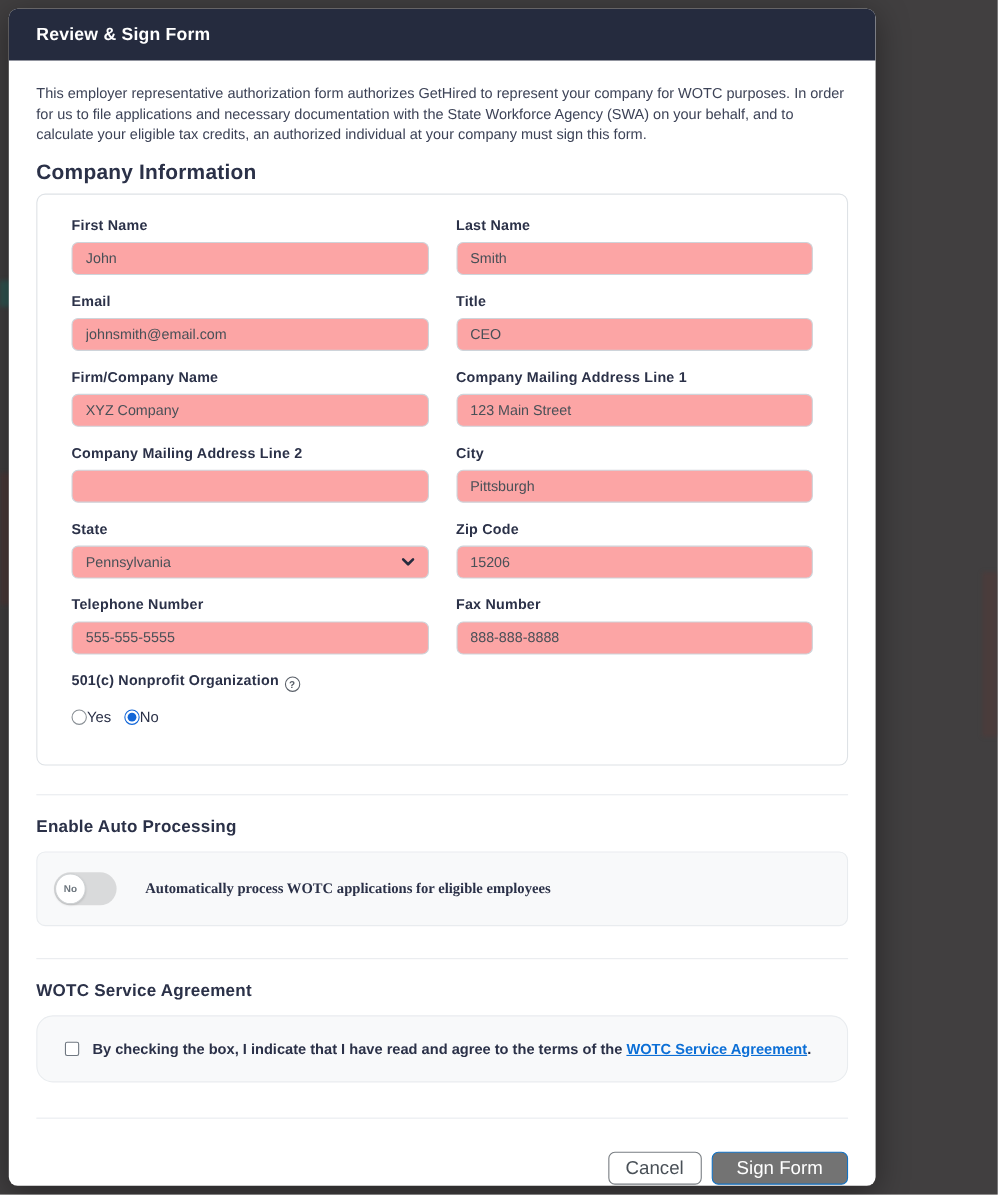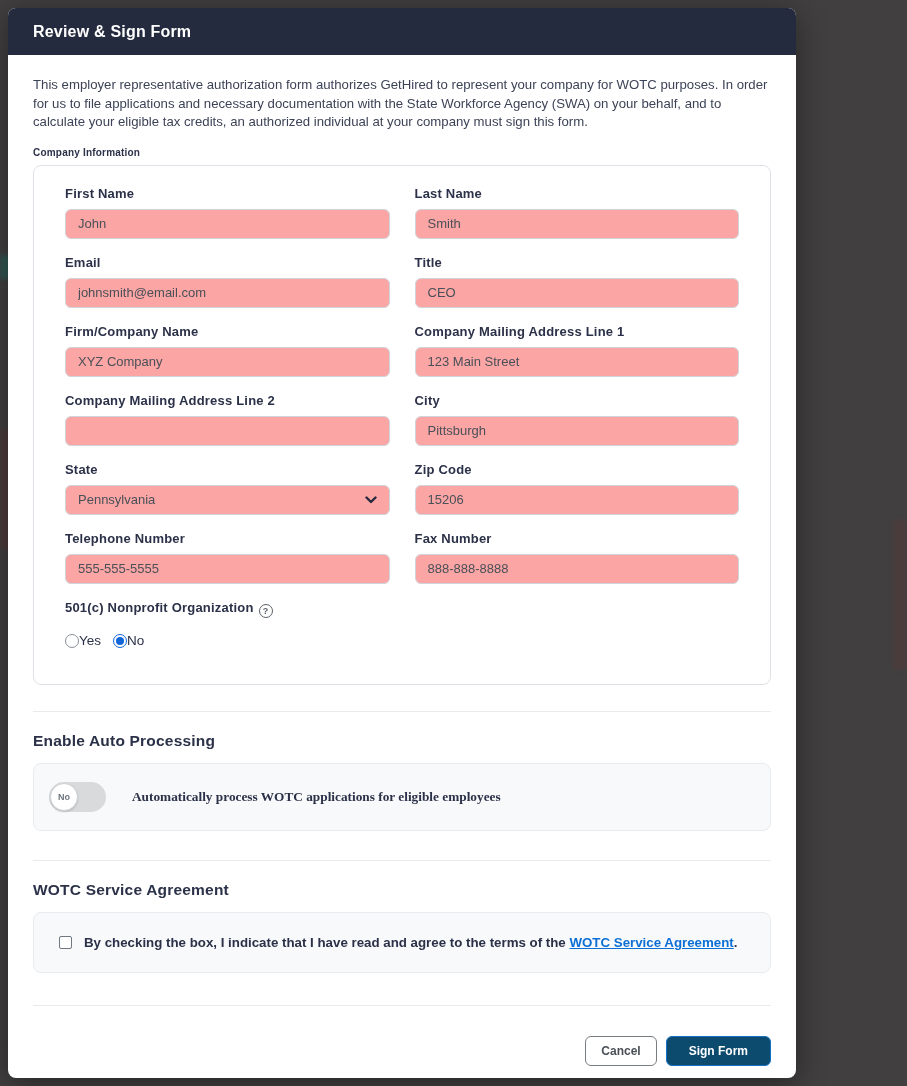--- a/index.html
+++ b/index.html
@@ -35,21 +35,21 @@
     color: #ffffff; font-size: 16px; font-weight: bold; letter-spacing: .2px;
   }
   .modal-body { padding: 0 25px; }
 
   .intro {
     margin-top: 21px;
     font-size: 13.2px; line-height: 18.6px;
     color: #3d4357;
   }
   .section-heading {
-    font-size: 10px; font-weight: bold; color: #2b3148; letter-spacing: .2px;
+    font-size: 19px; font-weight: bold; color: #2b3148; letter-spacing: .2px;
   }
   .heading-ci  { margin-top: 15px; }
 
   .card {
     margin-top: 7px;
     border: 1px solid #dee2e6; border-radius: 8px;
     padding: 20px 31px 28px 31px;
     display: grid;
     grid-template-columns: 1fr 1fr;
     column-gap: 25px; row-gap: 16px;
@@ -119,51 +119,51 @@
     box-shadow: 0 1px 2px rgba(0,0,0,.15);
     display: flex; align-items: center; justify-content: center;
     font-size: 9px; font-weight: bold; color: #6c757d;
   }
   .toggle-label {
     margin-left: 26px;
     font-size: 13.3px; font-weight: bold; color: #2b3148; font-family: Liberation Serif, serif;
   }
 
   .heading-wsa { margin-top: 20px; font-size: 15.5px; }
-  .agreement-box { height: 61px; padding: 0 25px; }
+  .agreement-box { height: 61px; padding: 0 25px; border-radius: 15px; }
   .checkbox {
     width: 13px; height: 13px;
     border: 1.4px solid #6f7780; border-radius: 2px;
     background: #fff; flex: 0 0 auto; cursor: pointer;
   }
   .agreement-text {
     margin-left: 12px;
     font-size: 13.3px; font-weight: bold; color: #2b3148;
   }
   .agreement-text a {
     color: #0c6fd6; text-decoration: underline; font-weight: bold; cursor: pointer;
   }
 
   .footer {
     margin-top: 30px;
     display: flex; justify-content: flex-end; gap: 9px;
   }
   .btn {
     height: 30px; border-radius: 6px;
     font-family: "Liberation Sans", "DejaVu Sans", sans-serif;
-    font-size: 12px; font-weight: bold;
+    font-size: 17px; font-weight: normal;
     display: inline-flex; align-items: center; justify-content: center;
     cursor: pointer;
   }
   .btn-cancel {
     background: #fff; border: 1px solid #787d82; color: #495057;
     padding: 0 15px;
   }
   .btn-sign {
-    background: #0c4a6e; border: 1px solid #1272c4; color: #ffffff;
+    background: #737373; border: 1px solid #1272c4; color: #ffffff;
     padding: 0 22px;
   }
 </style>
 </head>
 <body>
 
 <div class="bg-artifact teal"></div>
 <div class="bg-artifact red1"></div>
 <div class="bg-artifact red2"></div>
 

